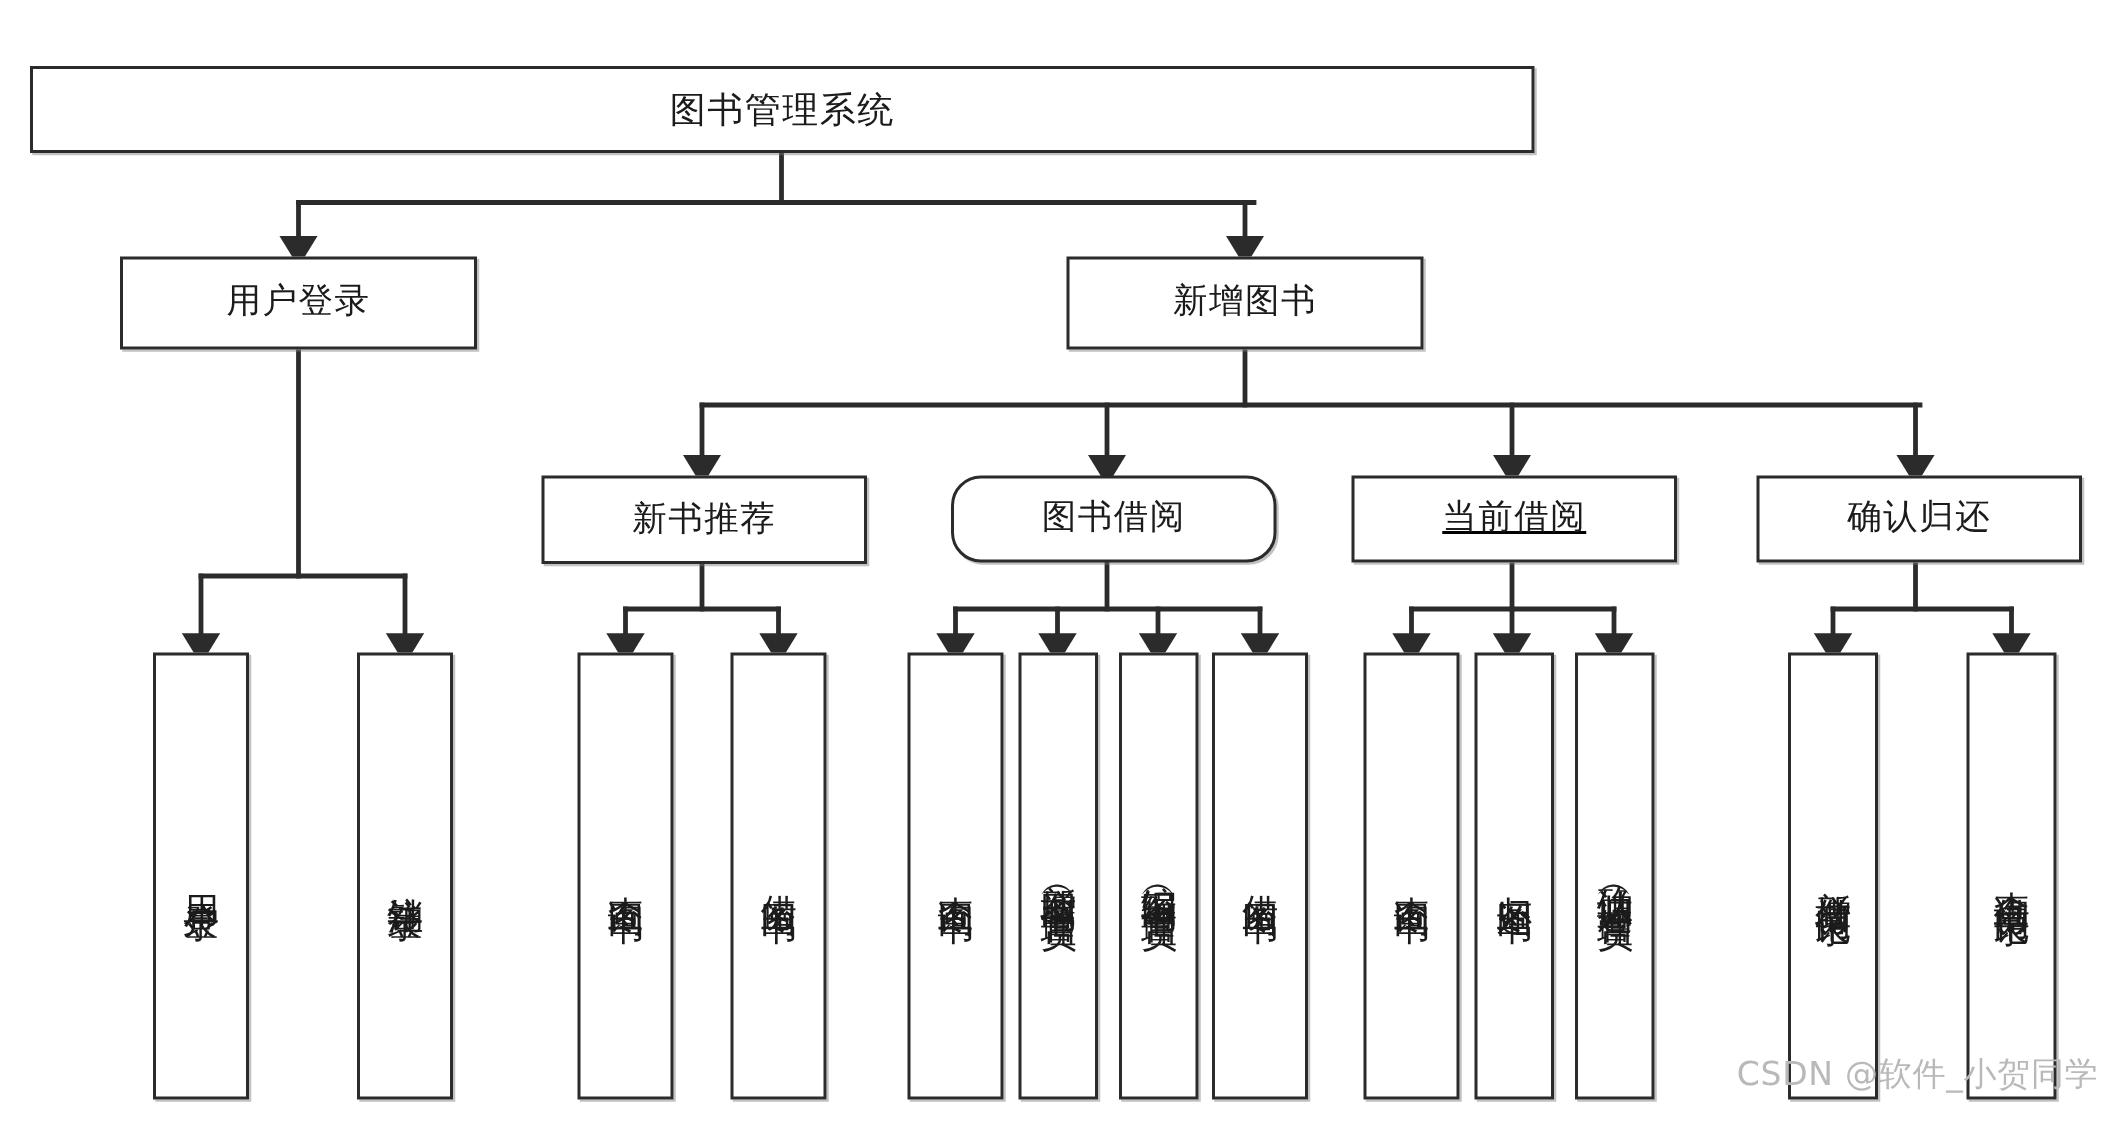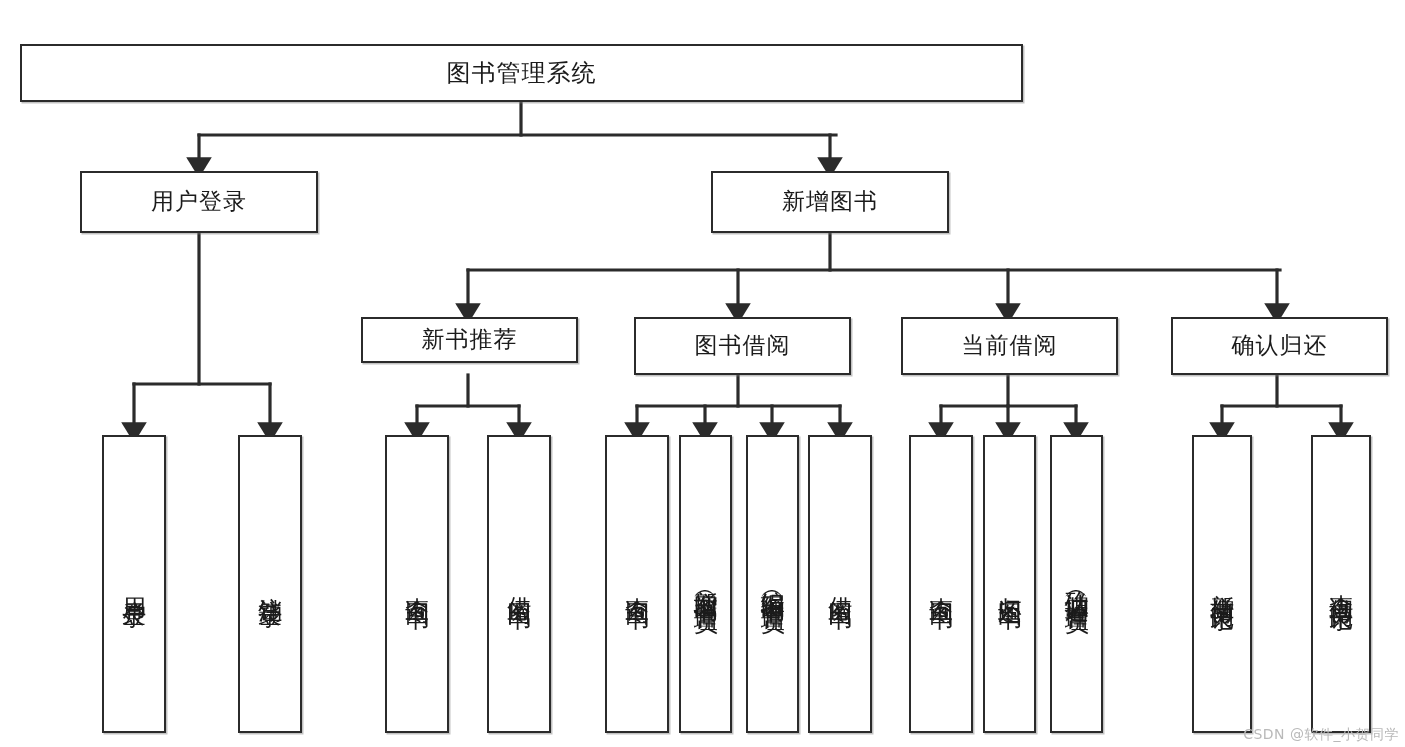--- a/index.html
+++ b/index.html
@@ -63,22 +63,22 @@
     white-space: normal;
     max-height: 266px;
     text-align: center;
   }
   .node.leaf.tall .node-label {
     max-height: 292px;
   }
   #watermark {
     position: absolute;
     right: 6px;
-    bottom: 3px;
-    font-size: 14px;
+    bottom: 16px;
+    font-size: 22px;
     color: #b9b9b9;
     letter-spacing: 0.5px;
     white-space: nowrap;
     pointer-events: none;
   }
 </style>
 </head>
 <body>
 
 <div id="diagram-root">
@@ -152,27 +152,27 @@
     <span class="node-label">图书管理系统</span>
   </div>
 
   <div class="node horiz" style="left:80px; top:171px; width:238px; height:62px;">
     <span class="node-label">用户登录</span>
   </div>
   <div class="node horiz" style="left:711px; top:171px; width:238px; height:62px;">
     <span class="node-label">新增图书</span>
   </div>
 
-  <div class="node horiz" style="left:361px; top:317px; width:217px; height:46px;">
+  <div class="node horiz" style="left:361px; top:317px; width:217px; height:59px;">
     <span class="node-label">新书推荐</span>
   </div>
-  <div class="node horiz" style="left:634px; top:317px; width:217px; height:58px;">
+  <div class="node horiz" style="left:634px; top:317px; width:217px; height:58px;border-radius:20px;">
     <span class="node-label">图书借阅</span>
   </div>
-  <div class="node horiz" style="left:901px; top:317px; width:217px; height:58px;">
+  <div class="node horiz" style="left:901px; top:317px; width:217px; height:58px;text-decoration:underline;">
     <span class="node-label">当前借阅</span>
   </div>
   <div class="node horiz" style="left:1171px; top:317px; width:217px; height:58px;">
     <span class="node-label">确认归还</span>
   </div>
 
   <div class="node leaf" style="left:102px; top:435px; width:64px; height:298px;">
     <span class="node-label">用户登录</span>
   </div>
   <div class="node leaf" style="left:238px; top:435px; width:64px; height:298px;">

